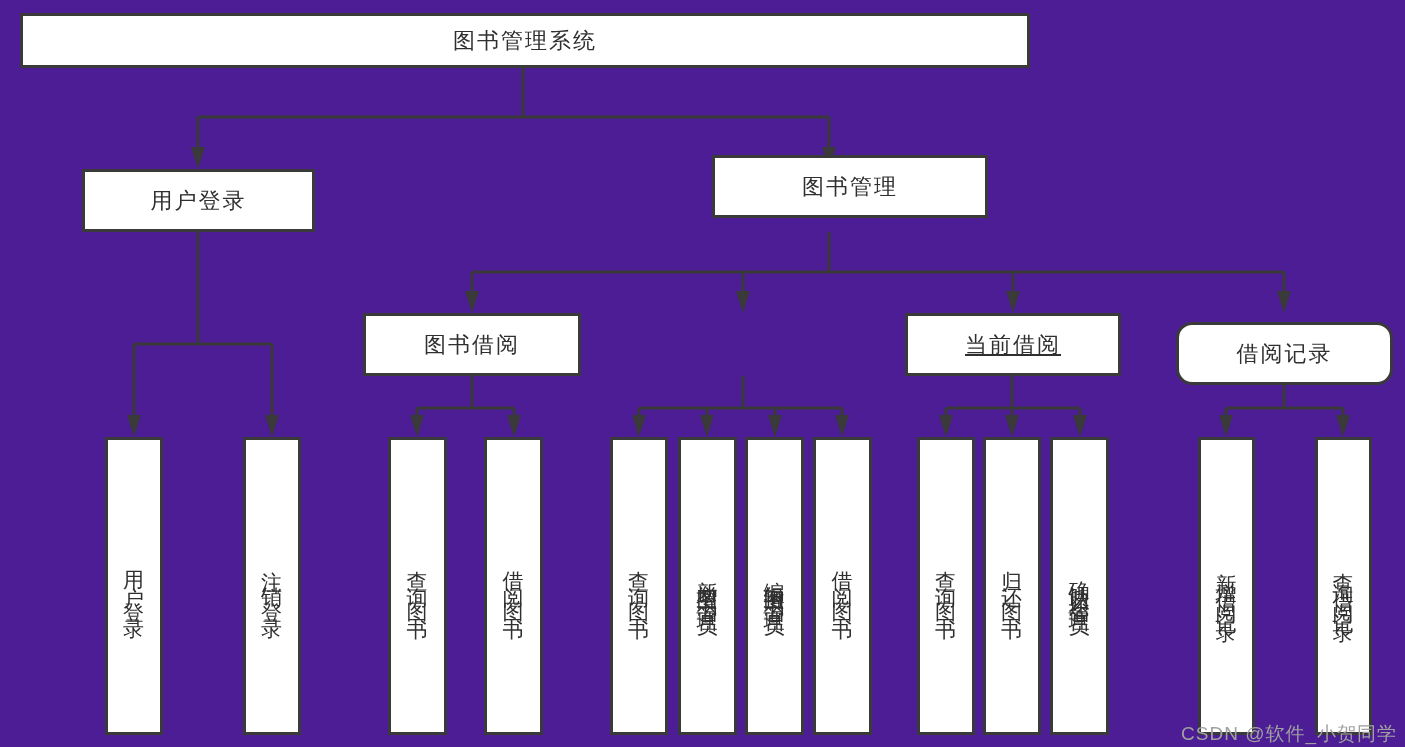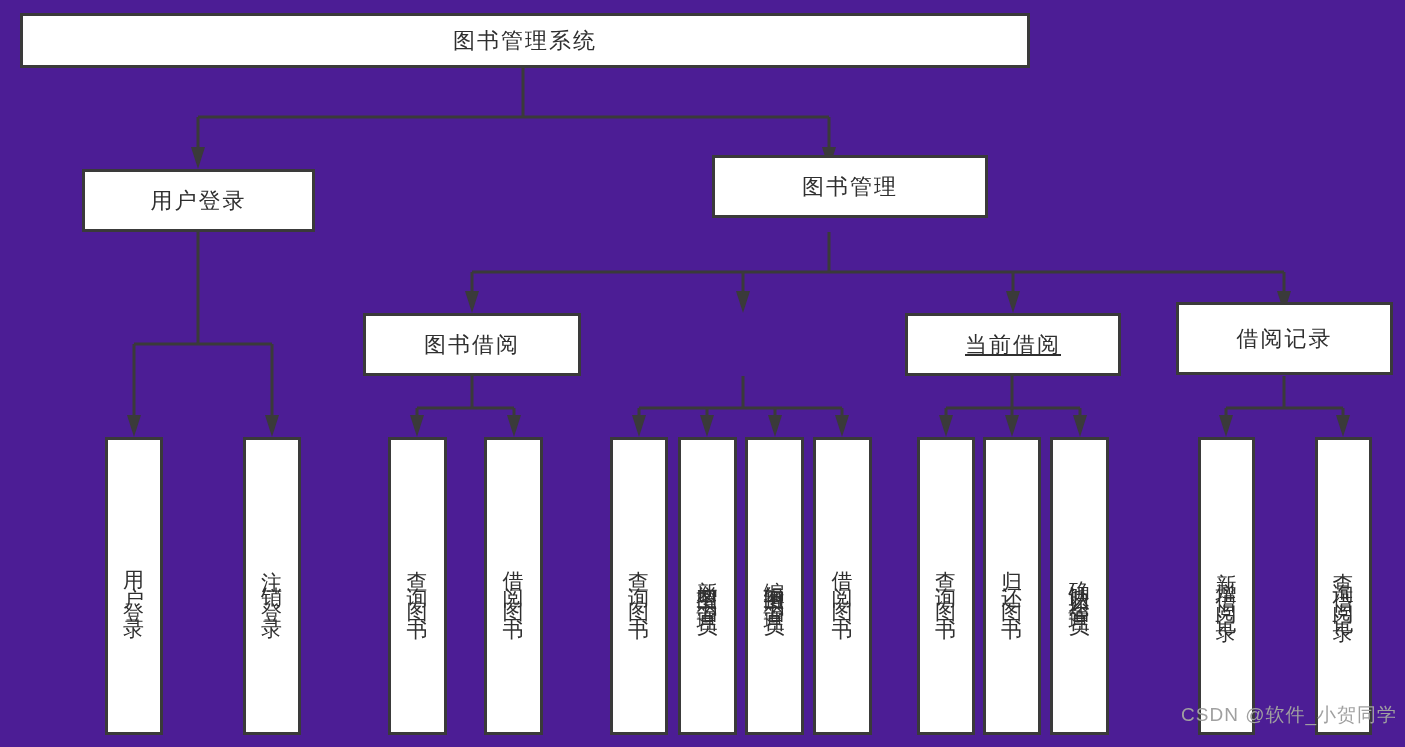--- a/index.html
+++ b/index.html
@@ -41,21 +41,21 @@
     writing-mode: vertical-rl;
     font-size: 21px;
     letter-spacing: 16px;
     line-height: 1;
   }
   .leaf.ls-med  { letter-spacing: 10px; }
   .leaf.ls-tight{ letter-spacing: 5px;  }
   .watermark {
     position: absolute;
     right: 8px;
-    bottom: 19px;
+    bottom: 0;
     font-size: 19px;
     color: #a0a0a0;
     letter-spacing: 1px;
     z-index: 3;
     white-space: nowrap;
   }
 </style>
 </head>
 <body>
 
@@ -101,21 +101,21 @@
     </g>
   </svg>
 
   <div class="node h-node" style="left:20px; top:13px; width:1010px; height:55px;">图书管理系统</div>
 
   <div class="node h-node" style="left:82px; top:169px; width:233px; height:63px;">用户登录</div>
   <div class="node h-node" style="left:712px; top:155px; width:276px; height:63px;">图书管理</div>
 
   <div class="node h-node" style="left:363px; top:313px; width:218px; height:63px;">图书借阅</div>
   <div class="node h-node" style="left:905px; top:313px; width:216px; height:63px;text-decoration:underline;">当前借阅</div>
-  <div class="node h-node" style="left:1176px; top:302px; width:217px; height:73px;">借阅记录</div>
+  <div class="node h-node" style="left:1176px; top:322px; width:217px; height:63px;border-radius:16px;">借阅记录</div>
 
   <div class="node leaf" style="left:105px; top:437px; width:58px; height:298px;">用户登录</div>
   <div class="node leaf" style="left:243px; top:437px; width:58px; height:298px;">注销登录</div>
 
   <div class="node leaf" style="left:388px; top:437px; width:59px; height:298px;">查询图书</div>
   <div class="node leaf" style="left:484px; top:437px; width:59px; height:298px;">借阅图书</div>
 
   <div class="node leaf" style="left:610px; top:437px; width:58px; height:298px;">查询图书</div>
   <div class="node leaf ls-tight" style="left:678px; top:437px; width:59px; height:298px;">新增图书（管理员）</div>
   <div class="node leaf ls-tight" style="left:745px; top:437px; width:59px; height:298px;">编辑图书（管理员）</div>

